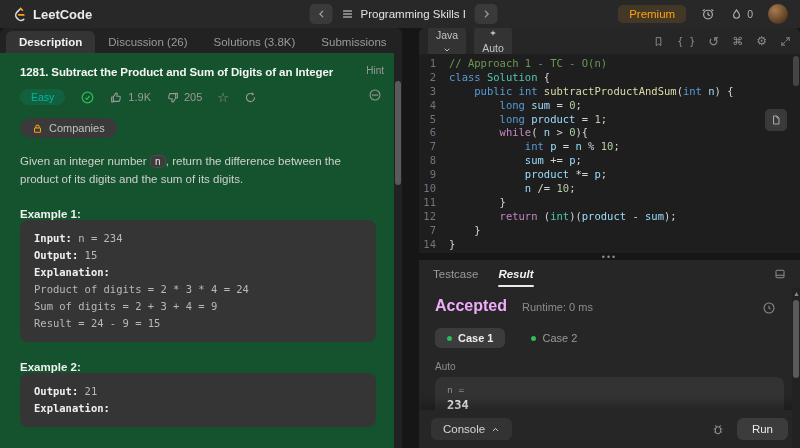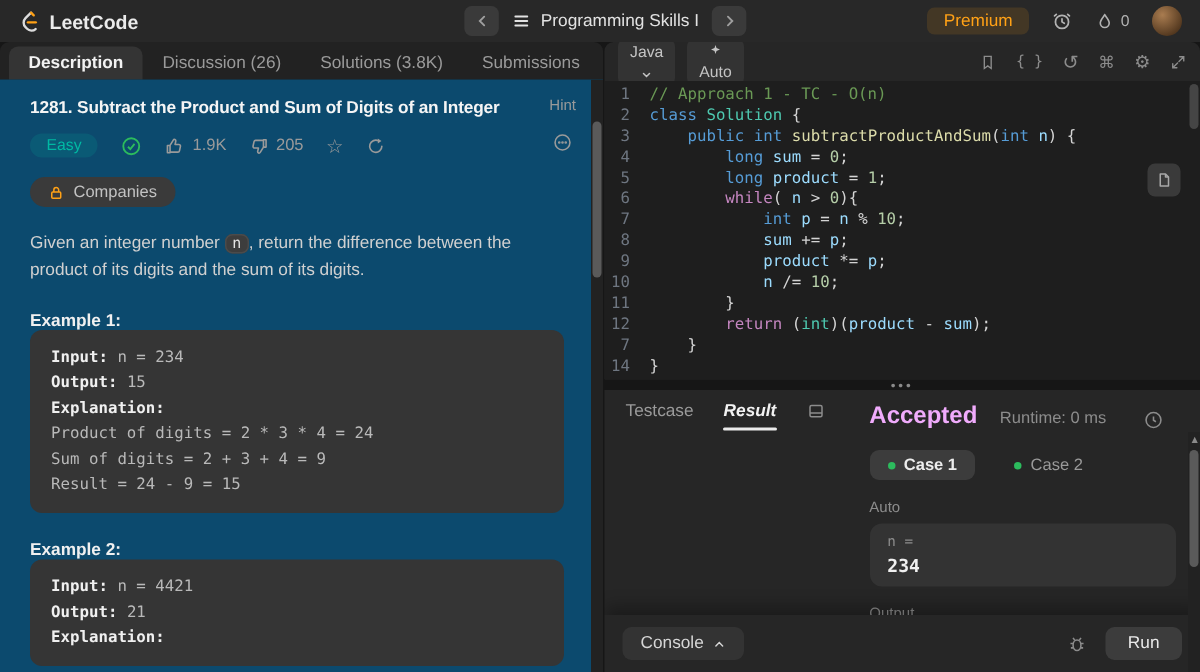--- a/index.html
+++ b/index.html
@@ -19,29 +19,29 @@
   .course { display:flex; align-items:center; gap:7px; color:#e2e2e2; font-size:11.5px; }
   .header-right { margin-left:auto; display:flex; align-items:center; gap:15px; }
   .premium { background:rgba(255,161,22,.13); color:#ffa116; font-size:11.5px;
              padding:3px 11px; border-radius:5px; }
   .hicon { color:#b2b2b2; display:flex; align-items:center; gap:4px; font-size:10.5px; }
   .avatar { width:20px; height:20px; border-radius:50%;
             background:radial-gradient(circle at 35% 30%, #a97c50, #53381f 75%); }
 
   
   .workspace { position:absolute; top:28px; left:0; right:0; bottom:0;
-               display:flex; gap:1px; }
+               display:flex; gap:17px; }
 
   
   .left-col { width:402px; display:flex; flex-direction:column; }
   .tab-bar { height:25px; background:#222222; display:flex; align-items:flex-end;
              padding-left:6px; font-size:11.5px; border-radius:6px 6px 0 0; }
   .tab { padding:5px 13px; color:#9a9a9a; border-radius:6px 6px 0 0; }
   .tab.active { background:#343434; color:#f2f2f2; font-weight:700; }
-  .left-body { flex:1; background:#0c4a6e; position:relative; overflow:hidden;
+  .left-body { flex:1; background:#14532d; position:relative; overflow:hidden;
                padding:13px 26px 0 20px; }
   .title { font-size:11.5px; font-weight:700; color:#f5f5f5; white-space:nowrap;
            overflow:hidden; padding-right:66px; letter-spacing:-0.1px; }
   .hint-row { position:absolute; top:12px; right:18px; display:flex; gap:12px;
               align-items:center; color:#9a9a9a; font-size:10px;flex-direction:column; }
   .meta-row { display:flex; align-items:center; gap:15px; margin-top:11px; }
   .easy { color:#00b8a3; background:rgba(0,184,163,.15); padding:2px 11px;
           font-size:10.5px; border-radius:999px; }
   .meta-item { color:#9a9a9a; font-size:11px; display:flex; gap:5px; align-items:center; }
   .companies { display:inline-flex; margin-top:13px; background:#3a3a3a;
@@ -82,21 +82,21 @@
               background:#3a3a3a; border-radius:5px; display:flex; align-items:center;
               justify-content:center; color:#a8a8a8; }
   .ed-scroll { position:absolute; right:1px; top:2px; width:6px; height:30px;
                background:#454545; border-radius:3px; }
 
   .h-divider { height:7px; background:#161616; display:flex; align-items:center;
                justify-content:center; }
   .h-divider span { color:#8a8a8a; font-size:9px; letter-spacing:2px; line-height:0; }
 
   .result-card { flex:1; background:#262626; border-radius:0 0 0 0; position:relative;
-                 display:flex; flex-direction:row; overflow:hidden; }
+                 display:flex; flex-direction:column; overflow:hidden; }
   .result-tabs { height:28px; display:flex; align-items:center; gap:20px; padding:0 14px;
                  font-size:11.5px; flex:none; }
   .rtab { color:#9a9a9a; height:100%; display:flex; align-items:center; position:relative; }
   .rtab.active { color:#f2f2f2; font-weight:700;font-style:italic; }
   .rtab.active::after { content:""; position:absolute; bottom:1px; left:0; right:0;
                         height:2px; background:#eaeaea; border-radius:2px; }
   .panel-icon { margin-left:auto; color:#8c8c8c; }
   .result-body { flex:1; padding:9px 16px 0; position:relative; }
   .status-row { display:flex; align-items:baseline; gap:15px; }
   .accepted { color:#f0abfc; font-size:16px; font-weight:700; }
@@ -269,21 +269,20 @@
           <div class="example-pre">
             <div class="pre-line"><strong>Input:</strong> n = 234</div>
             <div class="pre-line"><strong>Output:</strong> 15</div>
             <div class="pre-line"><strong>Explanation: </strong></div>
             <div class="pre-line">Product of digits = 2 * 3 * 4 = 24 </div>
             <div class="pre-line">Sum of digits = 2 + 3 + 4 = 9 </div>
             <div class="pre-line">Result = 24 - 9 = 15</div>
           </div>
           <div class="example-label">Example 2:</div>
           <div class="example-pre">
-            <div class="pre-line"><strong>Input:</strong> n = 4421</div>
             <div class="pre-line"><strong>Output:</strong> 21</div>
             <div class="pre-line"><strong>Explanation: </strong></div>
           </div>
         </div>
 
       
       
 
       <div class="v-scroll">
         <div class="v-thumb" style="top:28px; height:104px;"></div>

